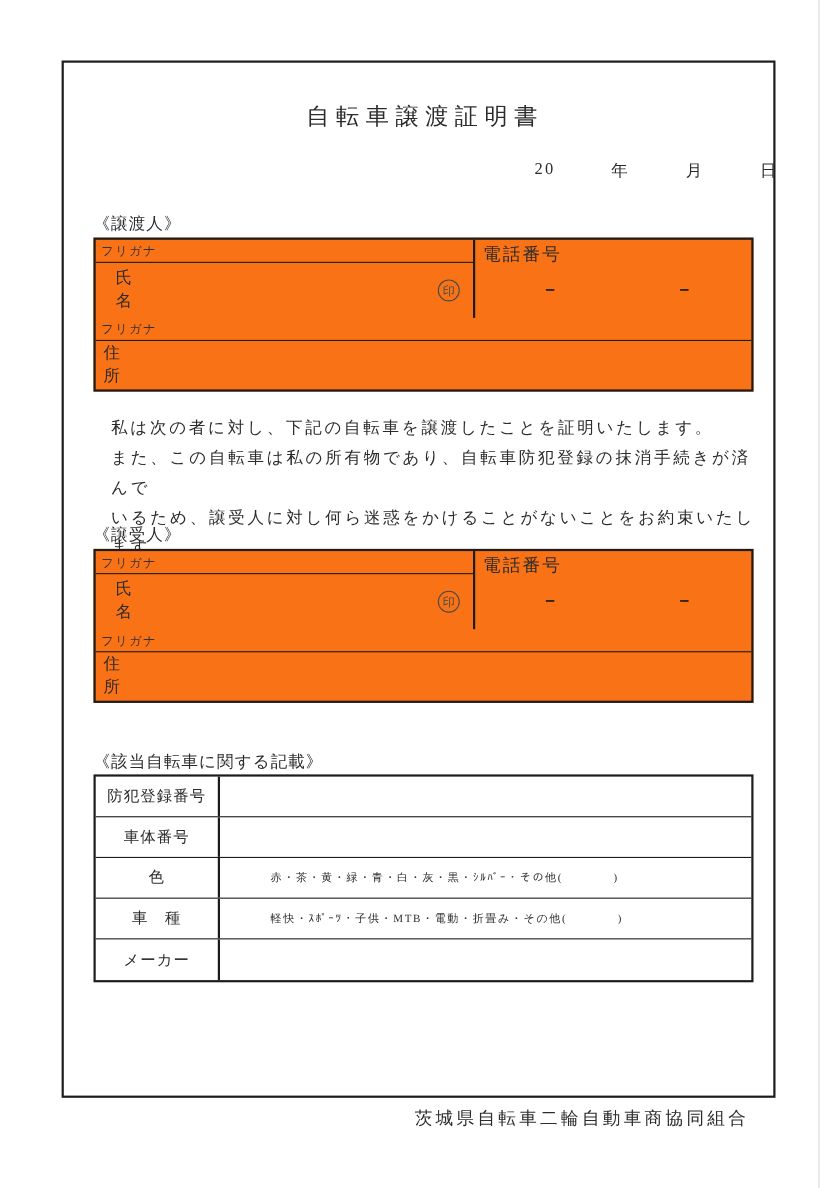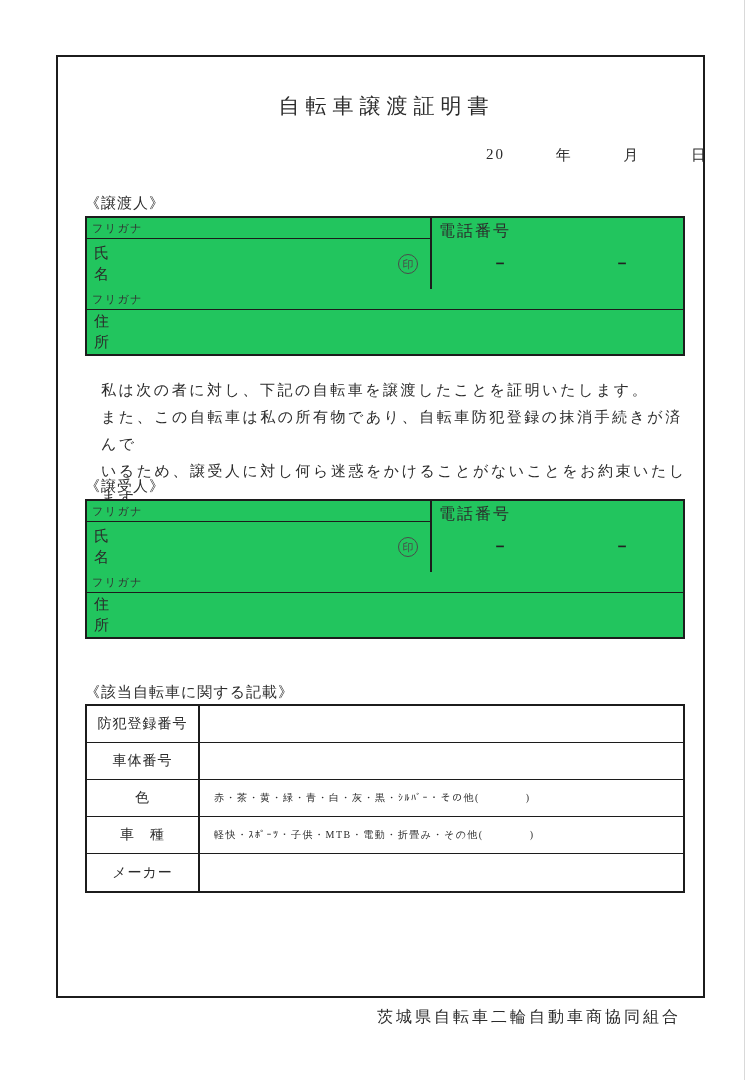--- a/index.html
+++ b/index.html
@@ -25,33 +25,33 @@
     display:flex; justify-content:space-between;
     font-size:15px; letter-spacing:2px;margin-left:24px;
   }
   .sec-label { position:absolute; left:85px; font-size:15px; letter-spacing:1px; }
   .sec-label-1 { top:194px; }
   .sec-label-2 { top:477px; }
   .sec-label-3 { top:683px; }
 
   .person-table {
     position:absolute; left:85px; width:600px;
-    border:2px solid #1c1c1c; background:#22c55e;
+    border:2px solid #1c1c1c; background:#f97316;
   }
   .person-table-1 { top:216px; }
   .person-table-2 { top:499px; }
   .pt-top { display:flex; }
   .pt-left { width:345px; border-right:2px solid #1c1c1c; }
   .furigana-row {
     height:21px; border-bottom:1.5px solid #1c1c1c;
     font-size:11px; letter-spacing:1.5px; padding:3px 0 0 5px; color:#333;
   }
   .name-row {
     height:50px; display:flex; align-items:center;
-    justify-content:space-between; padding:0 12px 0 7px;
+    justify-content:space-between; padding:0 12px 0 18px;
   }
   .stack-label {
     width:1.15em; font-size:15px; line-height:1.4;
     word-break:break-all; letter-spacing:0;
   }
   .seal {
     width:20px; height:20px; border:1.2px solid #4a4a4a; border-radius:50%;
     display:flex; align-items:center; justify-content:center;
     font-size:11px; color:#4a4a4a; flex:0 0 auto;
   }
@@ -69,21 +69,21 @@
 
   .statement {
     position:absolute; left:101px; top:377px; width:590px;
     font-size:15px; line-height:27px; letter-spacing:2.5px;
   }
 
   .bike-table {
     position:absolute; left:85px; top:704px; width:600px;
     border:2px solid #1c1c1c; background:#fff;
   }
-  .bike-row { display:flex; height:37px; border-bottom:1.5px solid #1c1c1c; }
+  .bike-row { display:flex; height:37px; border-bottom:1.5px solid #1c1c1c;gap:32px; }
   .bike-row:last-child { border-bottom:none; }
   .bike-label {
     width:113px; border-right:2px solid #1c1c1c;
     display:flex; align-items:center; justify-content:center;
     font-size:14px; letter-spacing:1px;
   }
   .bike-value {
     flex:1; display:flex; align-items:center;
     padding-left:14px; font-size:10px; letter-spacing:1.5px;
   }

